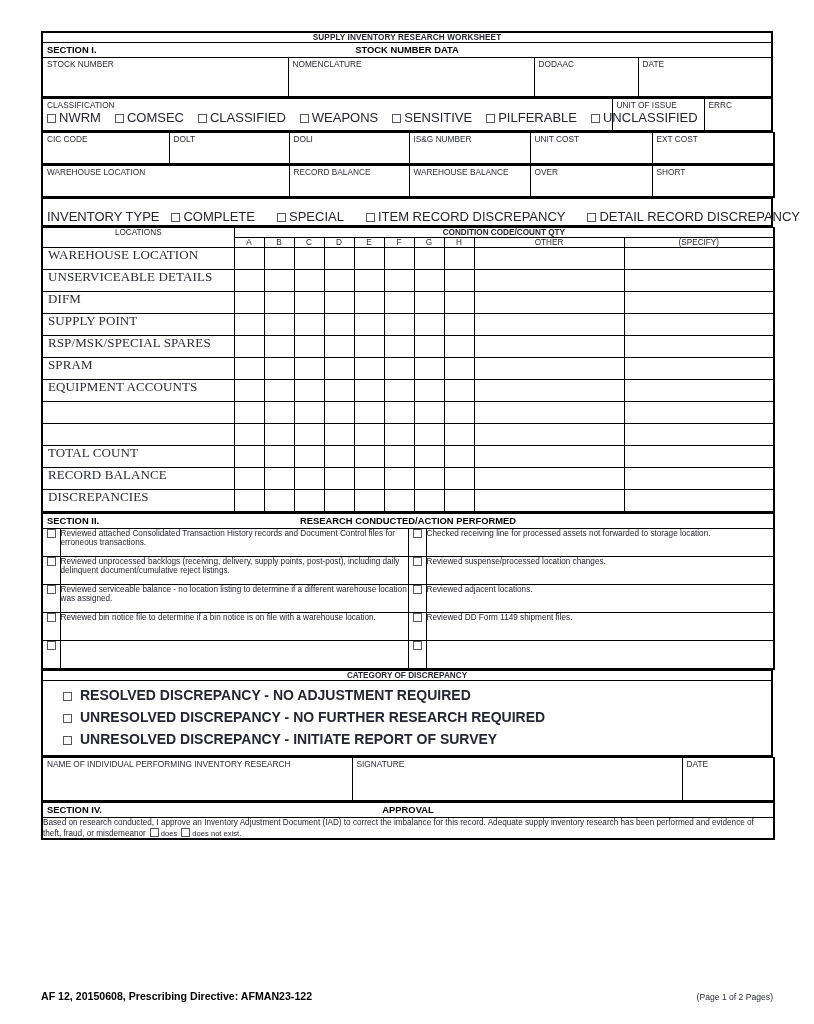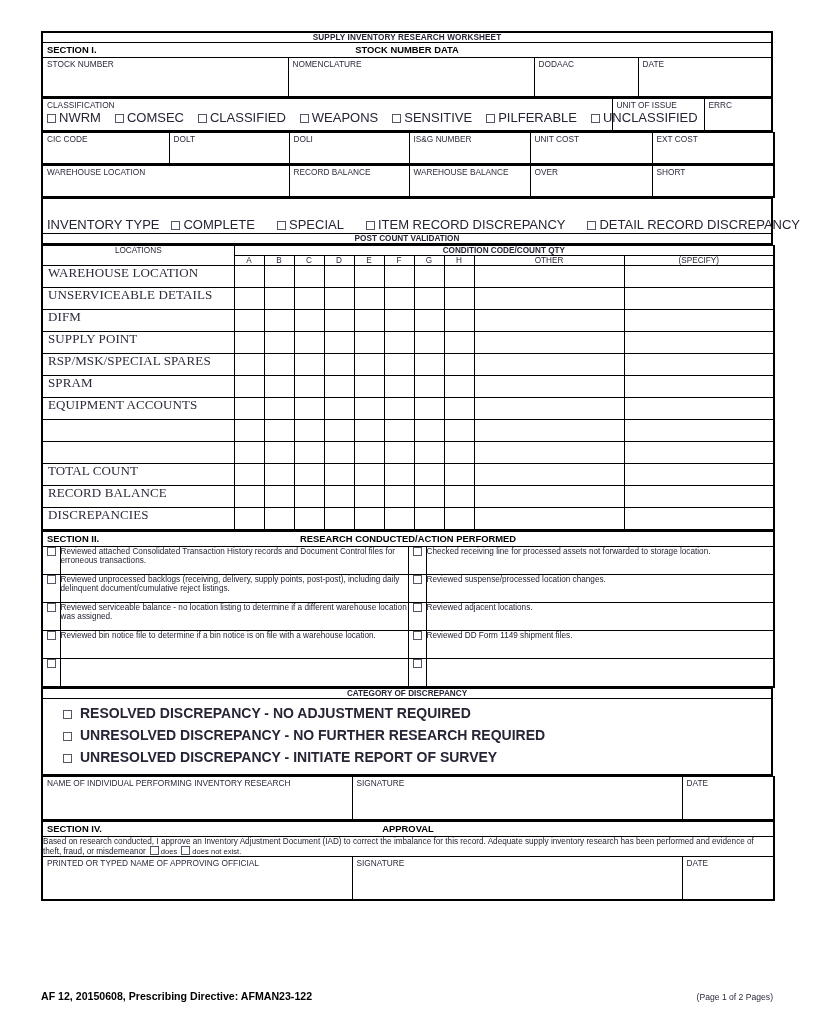--- a/index.html
+++ b/index.html
@@ -316,27 +316,24 @@
               <span class="lbl">SHORT</span>
             </td>
       </tr>
     </tbody>
       </table>
 
     <table class="frm outer" style="border-top:none">
       <tbody>
           <tr>
         <td style="height:17px">
-          <div class="cbrow" style="padding-top:19px">
+          <div class="cbrow" style="padding-top:11px">
             <span style="margin-right:12px">INVENTORY TYPE</span><span class="cbitem" style="margin-right:22px"><span class="cb"></span><span>COMPLETE</span></span><span class="cbitem" style="margin-right:22px"><span class="cb"></span><span>SPECIAL</span></span><span class="cbitem" style="margin-right:22px"><span class="cb"></span><span>ITEM RECORD DISCREPANCY</span></span><span class="cbitem"><span class="cb"></span><span>DETAIL RECORD DISCREPANCY</span></span>
           </div>
         </td>
-      </tr>
-      <tr>
-        <td class="band-only-mid">POST COUNT VALIDATION</td>
       </tr>
     </tbody>
       </table>
 
     <table class="frm outer" style="border-top:none">
       <colgroup>
         <col style="width:192px">
         <col style="width:30px">
           <col style="width:30px">
           <col style="width:30px">
@@ -626,31 +623,20 @@
             <span class="left">SECTION IV.</span>
             <span class="mid">APPROVAL</span>
           </div>
         </td>
       </tr>
       <tr>
         <td colspan="3" class="appr">
           <span>Based on research conducted, I approve an Inventory Adjustment Document (IAD) to correct the imbalance for this record.  Adequate supply inventory research has been performed and evidence of theft, fraud, or misdemeanor</span><span class="nowrap"><span class="cb"></span><span class="sm">does</span><span class="cb"></span><span class="sm">does not exist.</span></span>
         </td>
       </tr>
-      <tr>
-        <td style="height:42px">
-              <span class="lbl">PRINTED OR TYPED NAME OF APPROVING OFFICIAL</span>
-            </td>
-        <td>
-              <span class="lbl">SIGNATURE</span>
-            </td>
-        <td>
-              <span class="lbl">DATE</span>
-            </td>
-      </tr>
     </tbody>
       </table>
 
   </div>
 
   <div class="footer">
     <span class="fl">AF 12, 20150608, Prescribing Directive: AFMAN23-122</span>
     <span class="fr">(Page 1 of 2 Pages)</span>
   </div>
 </div>

